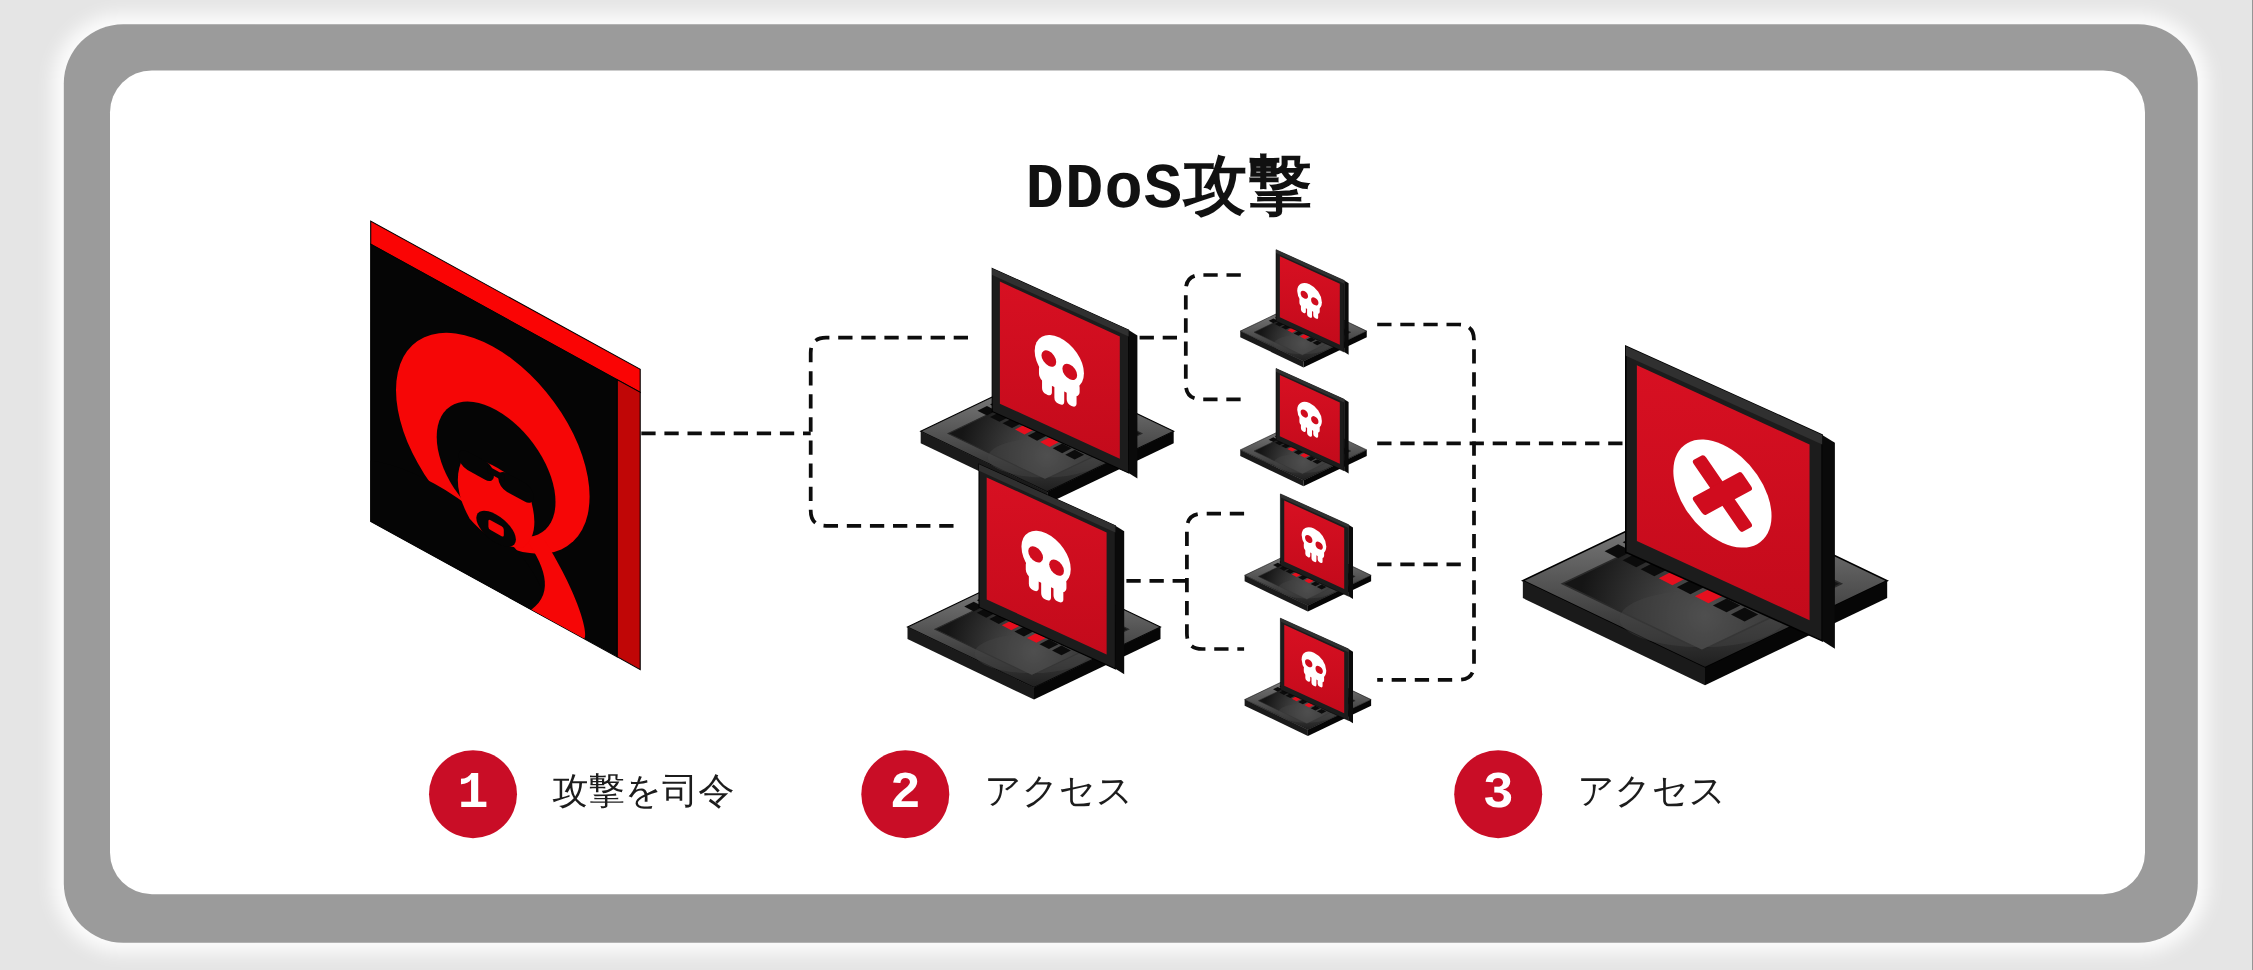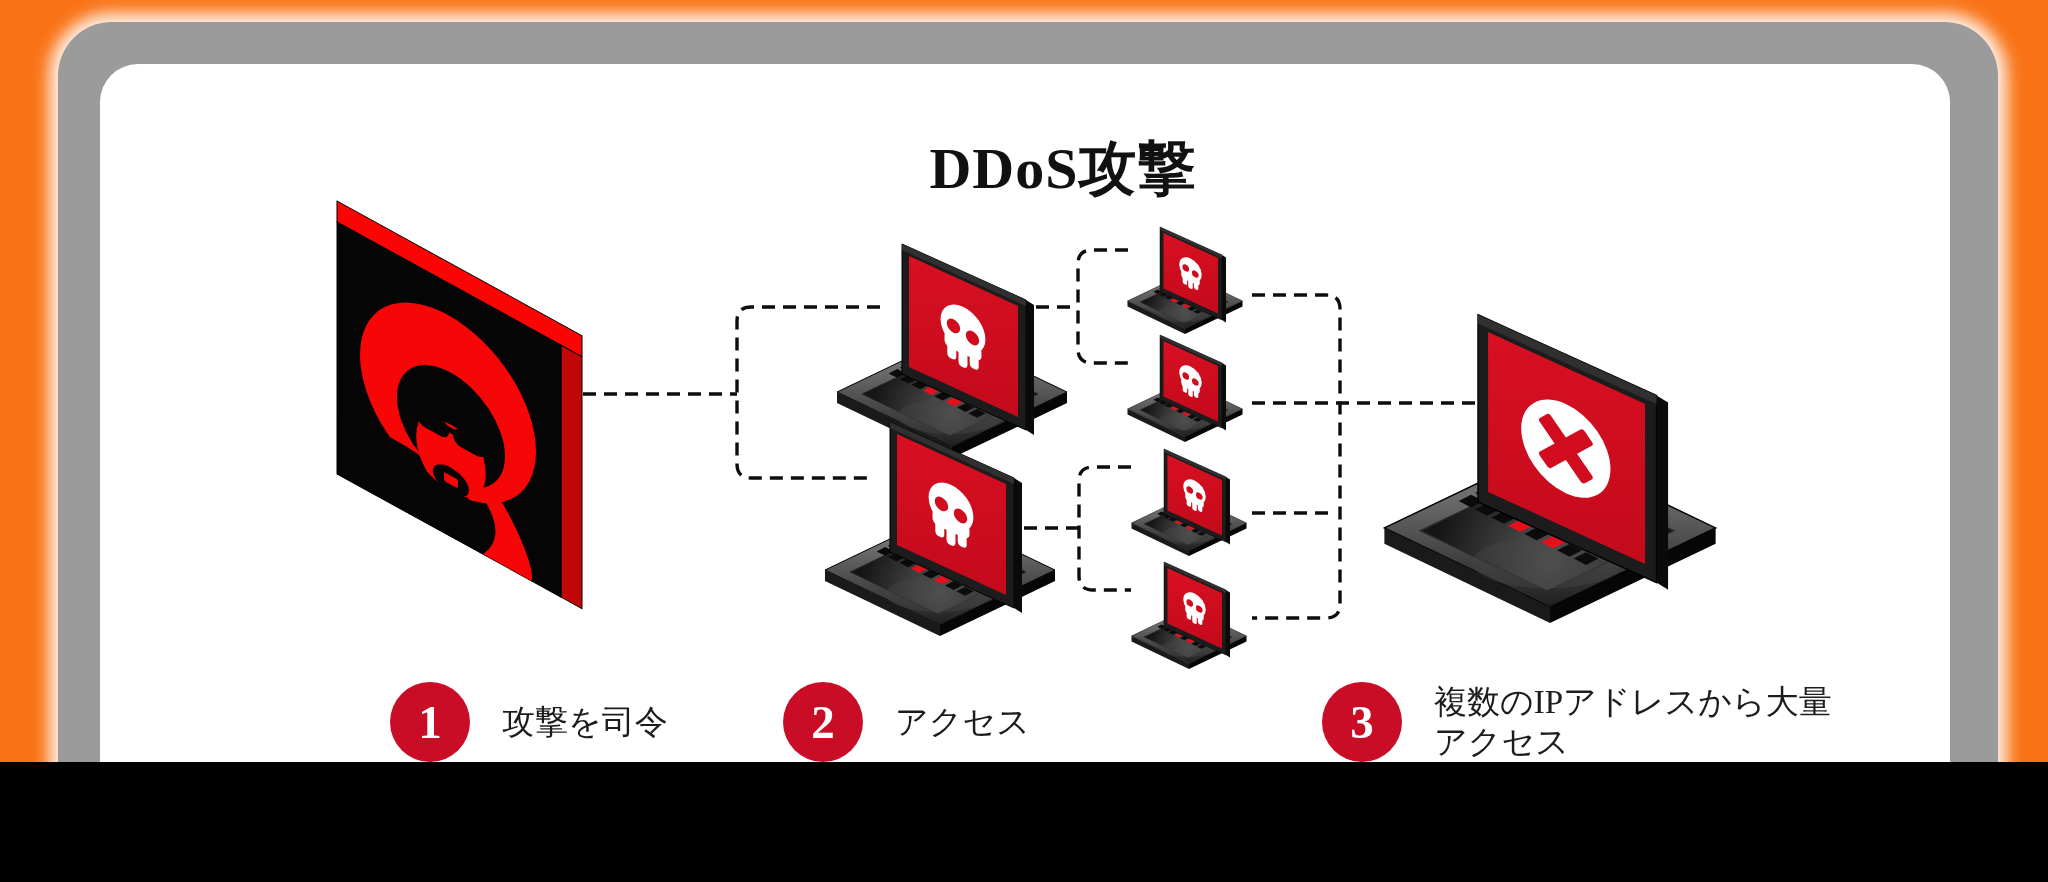--- a/index.html
+++ b/index.html
@@ -1,17 +1,17 @@
 <!DOCTYPE html>
 <html><head>
 <meta charset="utf-8">
 <style>
   html,body{margin:0;padding:0;background:#000;}
-  #stage{position:relative;width:2048px;height:762px;background:#f97316;overflow:hidden;
-         font-family:Liberation Serif, serif;}
+  #stage{position:relative;width:2048px;height:882px;background:#e5e5e5;overflow:hidden;
+         font-family:Liberation Mono, monospace;}
   .ring{position:absolute;left:58px;top:22px;width:1940px;height:835px;border-radius:54px;
         background:#9b9b9b;box-shadow:0 0 16px 9px rgba(255,255,255,.9);}
   .card{position:absolute;left:42px;top:42px;width:1850px;height:749px;border-radius:38px;background:#ffffff;}
   .title{position:absolute;left:1063px;top:130px;transform:translateX(-50%);
          font-size:58px;font-weight:700;color:#111;letter-spacing:1px;white-space:nowrap;}
   .scene{position:absolute;left:0;top:0;}
   .step{position:absolute;display:flex;align-items:center;height:80px;}
   .badge{width:80px;height:80px;border-radius:50%;background:#c90d26;color:#fff;
          display:flex;align-items:center;justify-content:center;
          font-size:47px;font-weight:700;flex:0 0 80px;}
@@ -175,18 +175,17 @@
     <div class="lbl">
       <span>アクセス</span>
     </div>
   </div>
 
   <div class="step" style="left:1322px;top:682px;">
     <div class="badge">
       <span>3</span>
     </div>
     <div class="lbl">
-      <span>複数のIPアドレスから大量</span>
       <span>アクセス</span>
     </div>
   </div>
 
 </div>
 
 </body></html>

